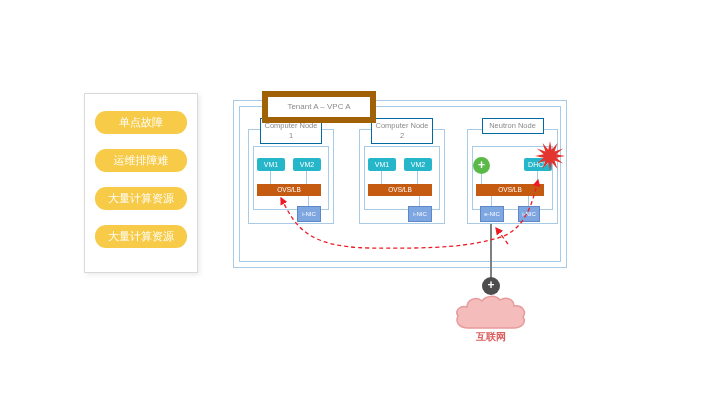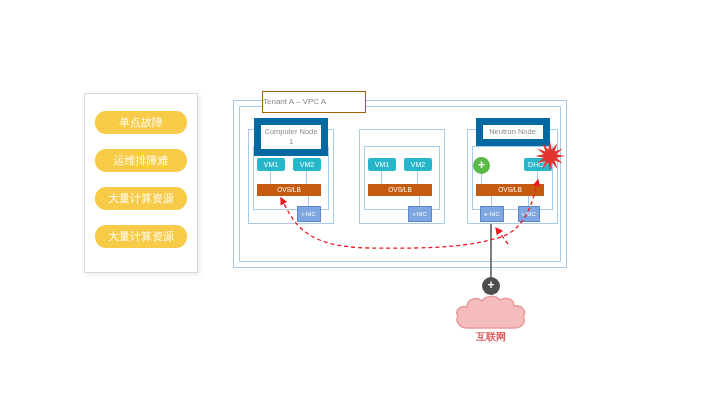--- a/index.html
+++ b/index.html
@@ -9,26 +9,26 @@
   
   .side-panel{position:absolute;left:84px;top:93px;width:112px;height:178px;background:#fff;
               border:1px solid #d9d9d9;box-shadow:2px 2px 5px rgba(0,0,0,.08);}
   .issue{position:absolute;left:10px;width:92px;height:23px;background:#F7CB47;border-radius:11px;
          color:#fff;font-size:11px;line-height:23px;text-align:center;white-space:nowrap;}
 
   
   .vpc{position:absolute;left:233px;top:100px;width:332px;height:166px;border:1px solid #A8CBE8;}
   .vpc-inner{position:absolute;left:5px;top:5px;right:5px;bottom:5px;border:1px solid #A8CBE8;}
   .vpc-label{position:absolute;left:28px;top:-10px;width:102px;height:20px;background:#fff;
-             border:1px solid #a16207;color:#8a8a8a;font-size:8px;line-height:20px;z-index:4;}
+             border:6px solid #a16207;color:#8a8a8a;font-size:8px;line-height:20px;text-align:center;z-index:4;}
 
   
   .node{position:absolute;height:93px;background:#fff;border:1px solid #A8CBE8;z-index:3;}
   .node-title{position:absolute;top:-12px;left:50%;transform:translateX(-50%);width:58px;background:#fff;
-              border:7px solid #0369a1;color:#8a8a8a;font-size:7.5px;line-height:1.3;text-align:center;
+              border:1px solid #0369a1;color:#8a8a8a;font-size:7.5px;line-height:1.3;text-align:center;
               padding:2px 1px;z-index:4;}
   .node-inner{position:absolute;left:4px;top:16px;bottom:13px;border:1px solid #A8CBE8;}
   .vm{position:absolute;width:28px;height:13px;background:#26B6C9;border-radius:2px;color:#fff;
       font-size:7px;line-height:13px;text-align:center;z-index:5;}
   .bridge{position:absolute;height:12px;background:#C55A11;color:#fff;font-size:6.5px;line-height:12px;
           text-align:center;z-index:5;}
   .nic{position:absolute;top:76px;height:16px;background:#7EA6E0;border:1px solid #5d87c7;color:#fff;
        font-size:6px;display:flex;align-items:center;justify-content:center;z-index:6;box-sizing:border-box;}
   .conn{position:absolute;width:1px;background:#A8CBE8;z-index:2;}
 
@@ -69,20 +69,21 @@
     <div class="conn" style="left:21px;top:41px;height:13px"></div>
     <div class="conn" style="left:57px;top:41px;height:13px"></div>
     <div class="conn" style="left:59px;top:66px;height:10px"></div>
     <div class="vm" style="left:8px;top:28px">VM1</div>
     <div class="vm" style="left:44px;top:28px">VM2</div>
     <div class="bridge" style="left:8px;top:54px;width:64px">OVS/LB</div>
     <div class="nic" style="left:48px;width:24px">i-NIC</div>
   </div>
 
   <div class="node" style="left:359px;top:129px;width:84px">
+    <div class="node-title">Computer Node 2</div>
     <div class="node-inner" style="width:74px"></div>
     <div class="conn" style="left:21px;top:41px;height:13px"></div>
     <div class="conn" style="left:57px;top:41px;height:13px"></div>
     <div class="conn" style="left:59px;top:66px;height:10px"></div>
     <div class="vm" style="left:8px;top:28px">VM1</div>
     <div class="vm" style="left:44px;top:28px">VM2</div>
     <div class="bridge" style="left:8px;top:54px;width:64px">OVS/LB</div>
     <div class="nic" style="left:48px;width:24px">i-NIC</div>
   </div>
 

